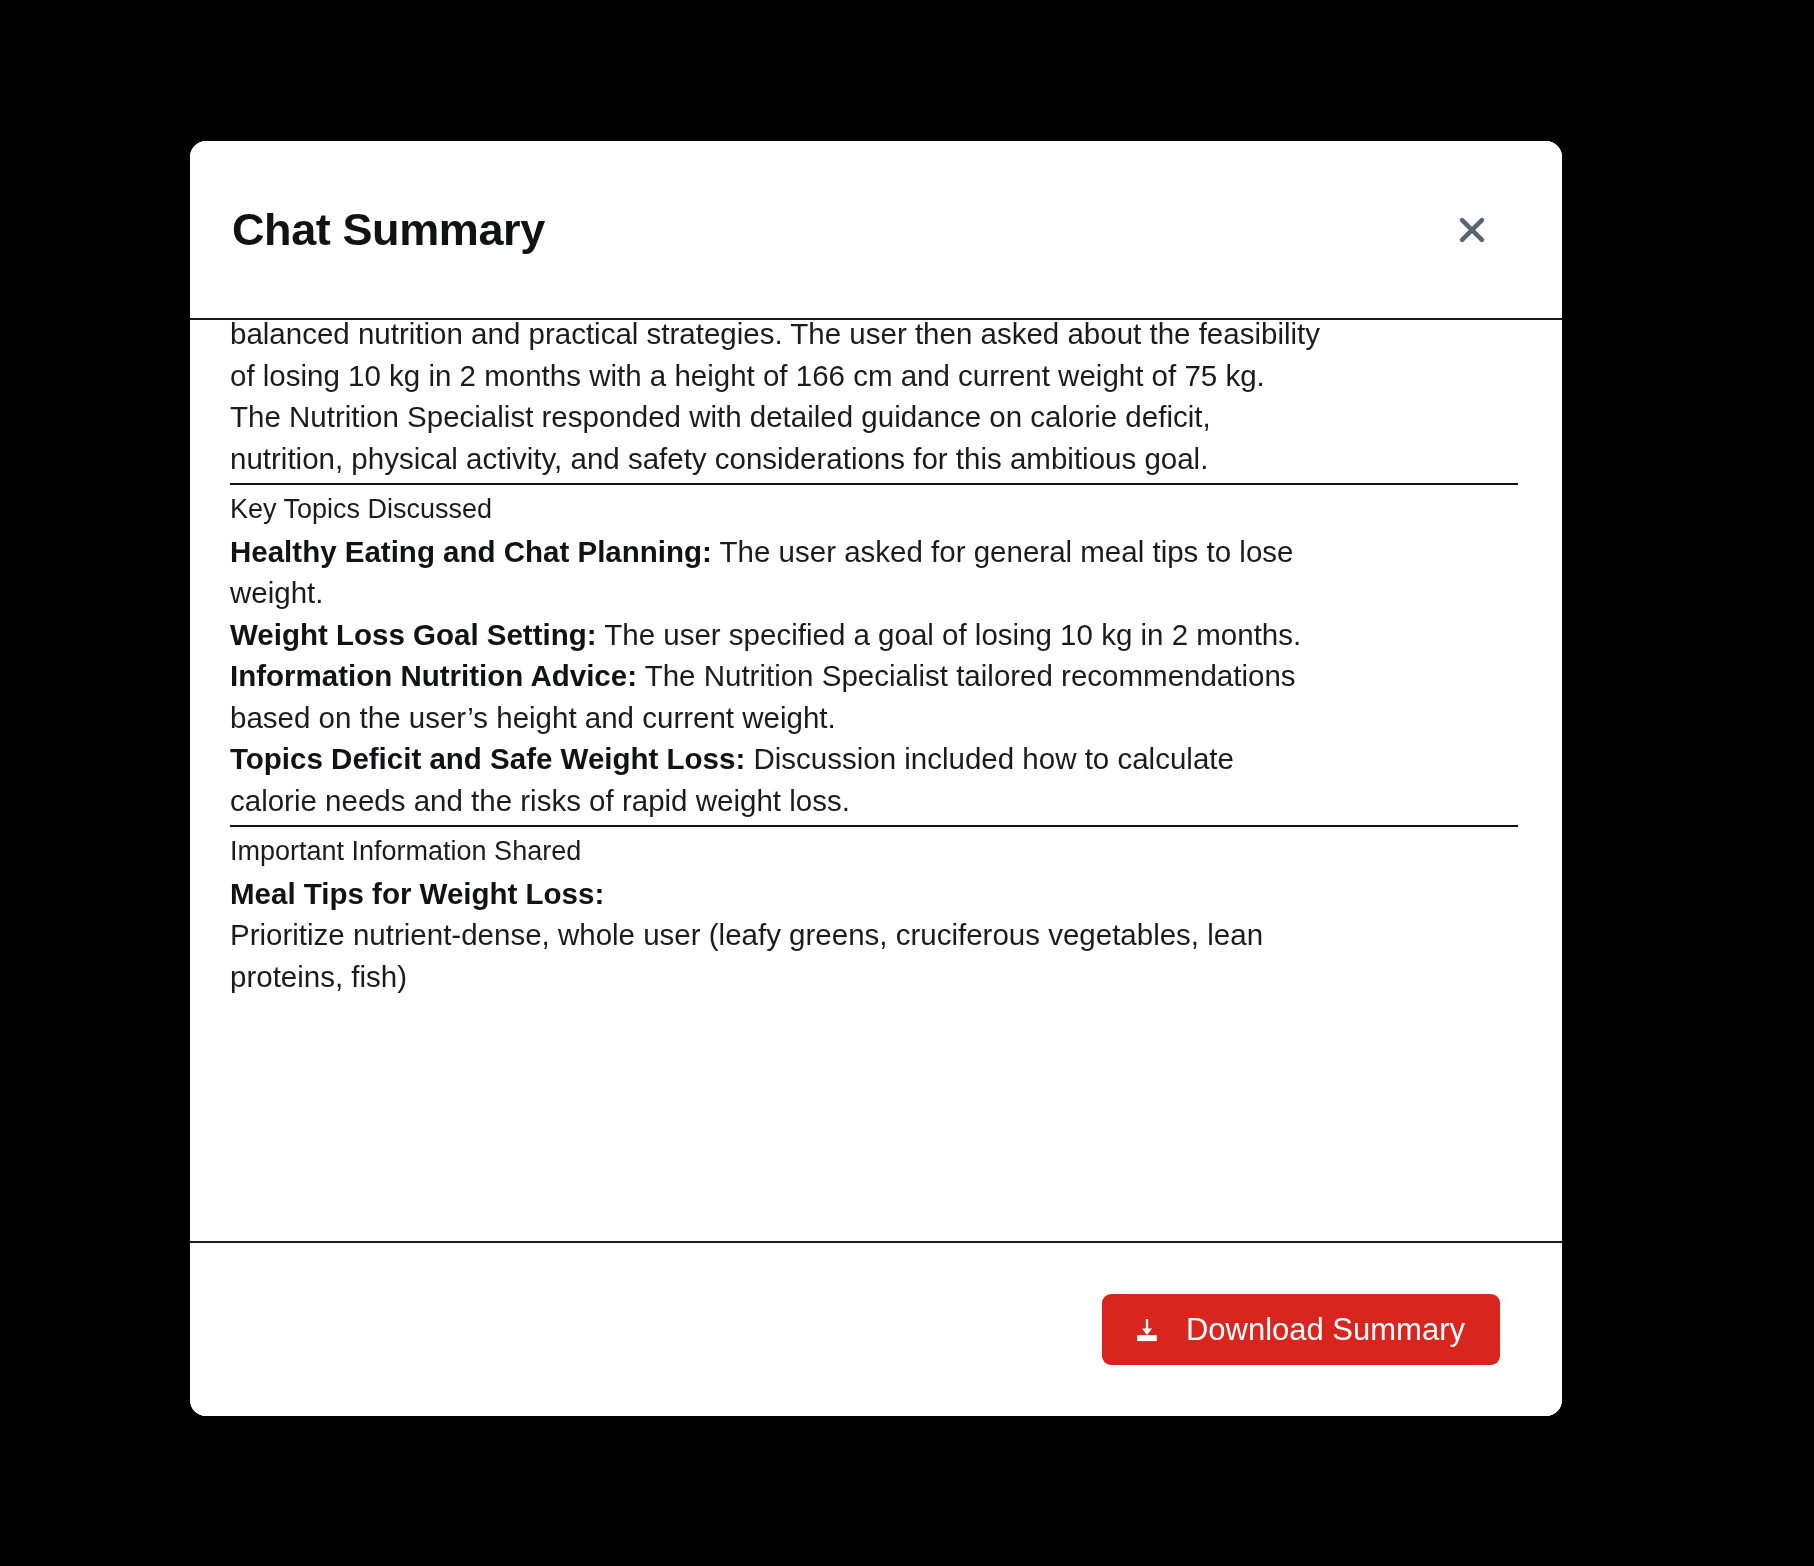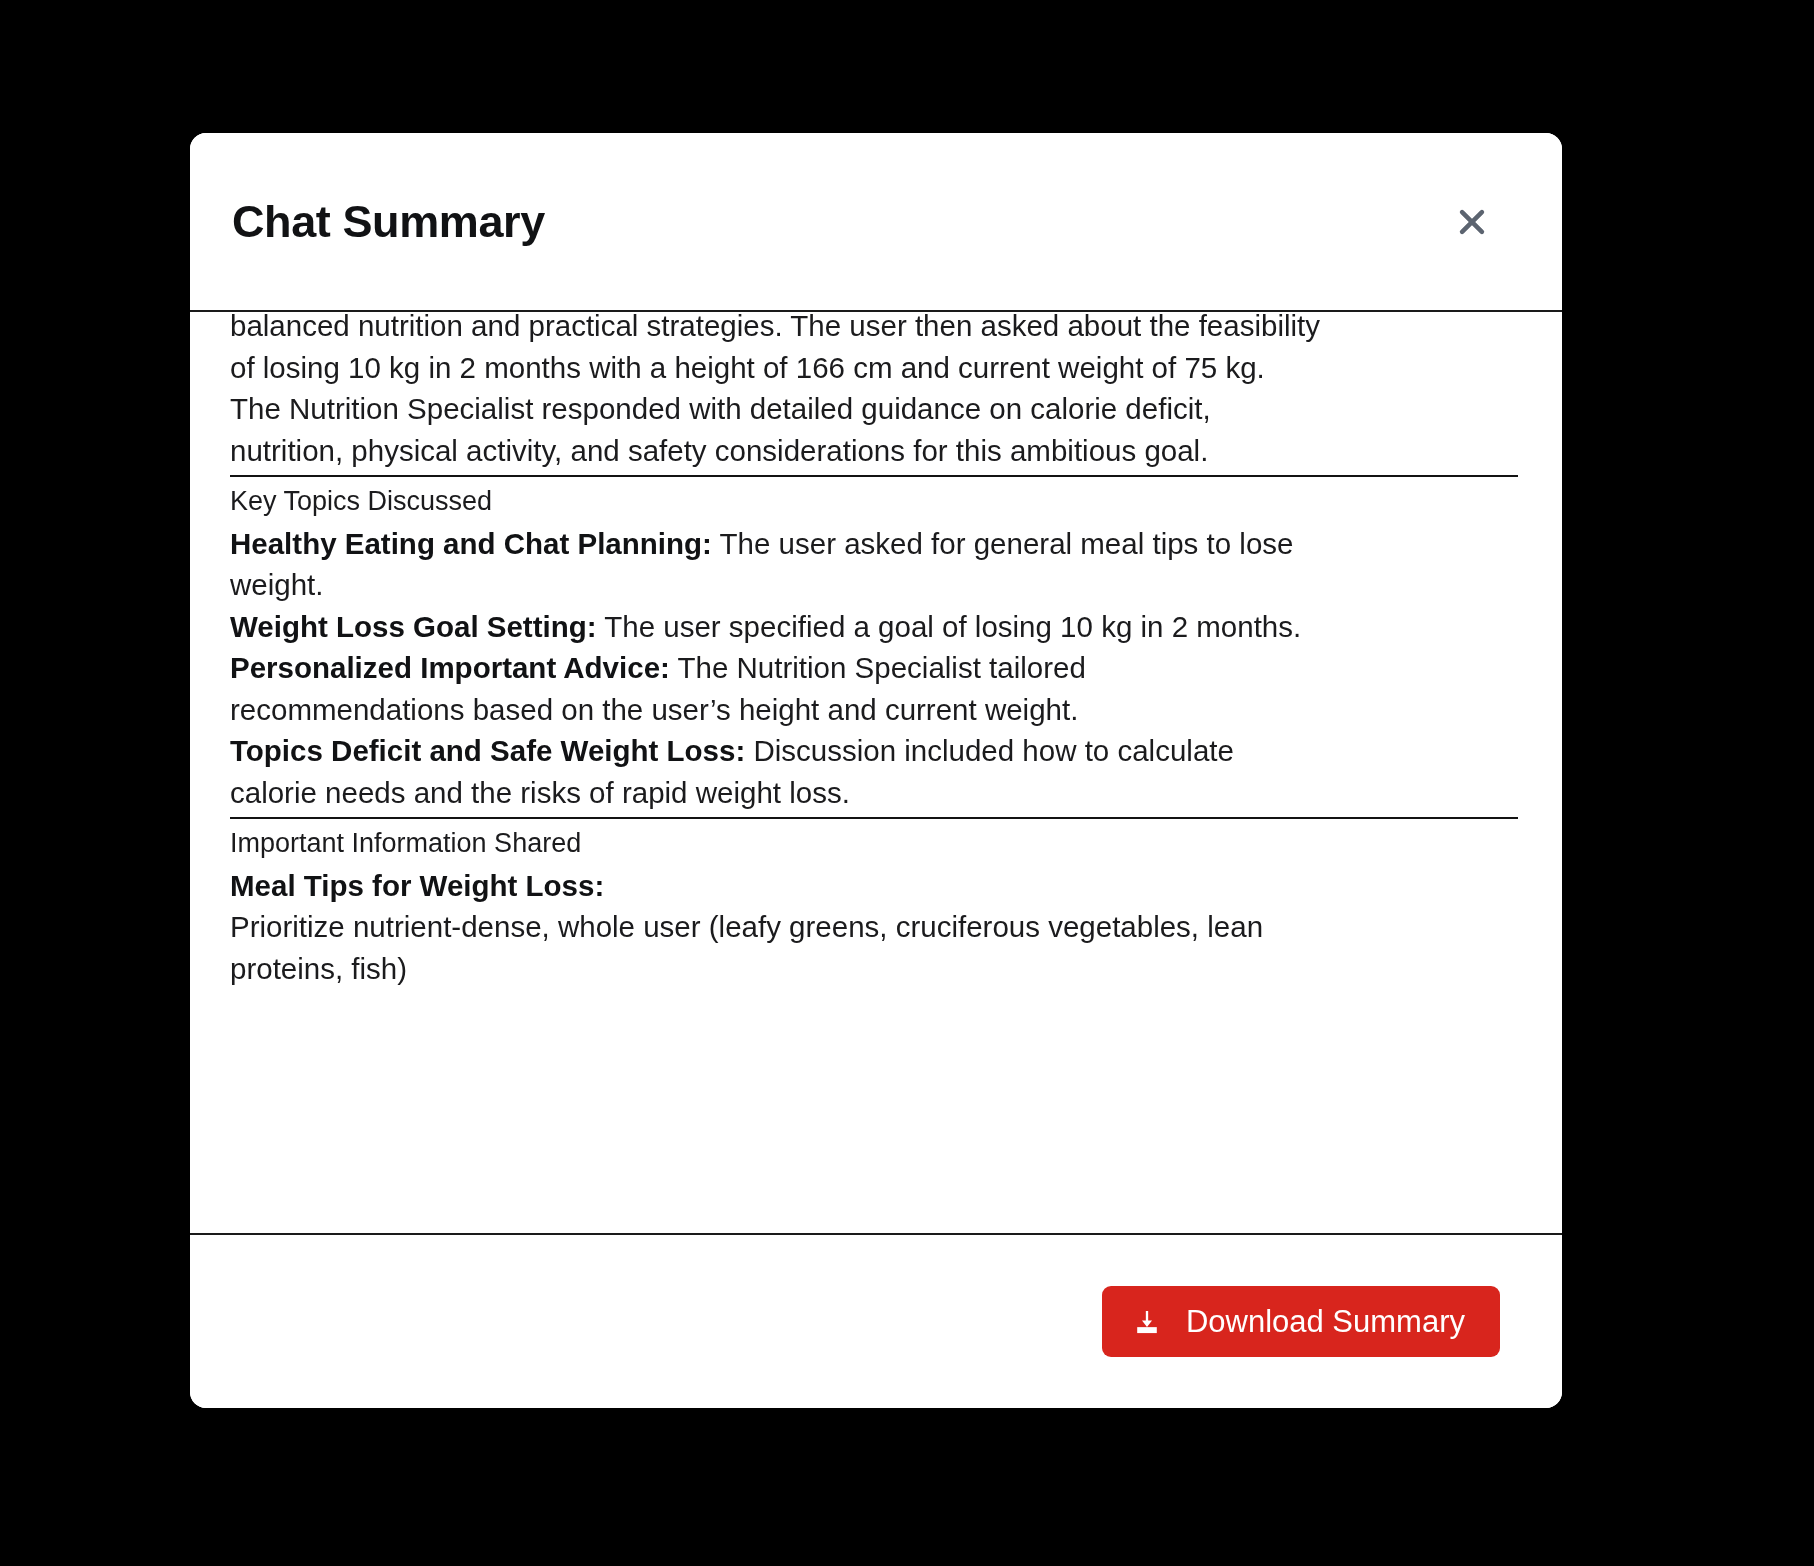--- a/index.html
+++ b/index.html
@@ -16,21 +16,21 @@
   #overlay {
     position: absolute;
     inset: 0;
     background: #000000;
   }
 
   
   #modal {
     position: absolute;
     left: 190px;
-    top: 133px;
+    top: 141px;
     width: 1372px;
     height: 1275px;
     background: #ffffff;
     border-radius: 16px;
     display: flex;
     flex-direction: column;
     overflow: hidden;
   }
 
   
@@ -180,21 +180,21 @@
         <div class="content">
 
           <p class="para">offering to discuss healthy eating and dietary plans. The user requested meal tips for weight loss. The Nutrition Specialist provided expert meal tips focusing on balanced nutrition and practical strategies. The user then asked about the feasibility of losing 10 kg in 2 months with a height of 166 cm and current weight of 75 kg. The Nutrition Specialist responded with detailed guidance on calorie deficit, nutrition, physical activity, and safety considerations for this ambitious goal.</p>
 
           <hr class="section-rule">
 
           <p class="section-heading">Key Topics Discussed</p>
 
           <p class="topic-line"><b>Healthy Eating and Chat Planning:</b><span> The user asked for general meal tips to lose weight.</span></p>
           <p class="topic-line"><b>Weight Loss Goal Setting:</b><span> The user specified a goal of losing 10 kg in 2 months.</span></p>
-          <p class="topic-line"><b>Personalized Important Advice:</b><span> The Nutrition Specialist tailored recommendations based on the user’s height and current weight.</span></p>
+          <p class="topic-line"><b>Information Nutrition Advice:</b><span> The Nutrition Specialist tailored recommendations based on the user’s height and current weight.</span></p>
           <p class="topic-line"><b>Topics Deficit and Safe Weight Loss:</b><span> Discussion included how to calculate calorie needs and the risks of rapid weight loss.</span></p>
 
           <hr class="section-rule">
 
           <p class="section-heading">Important Information Shared</p>
 
           <p class="info-line"><b>Meal Tips for Weight Loss:</b></p>
 
           <p class="info-line">Prioritize nutrient-dense, whole user (leafy greens, cruciferous vegetables, lean proteins, fish)</p>
 

